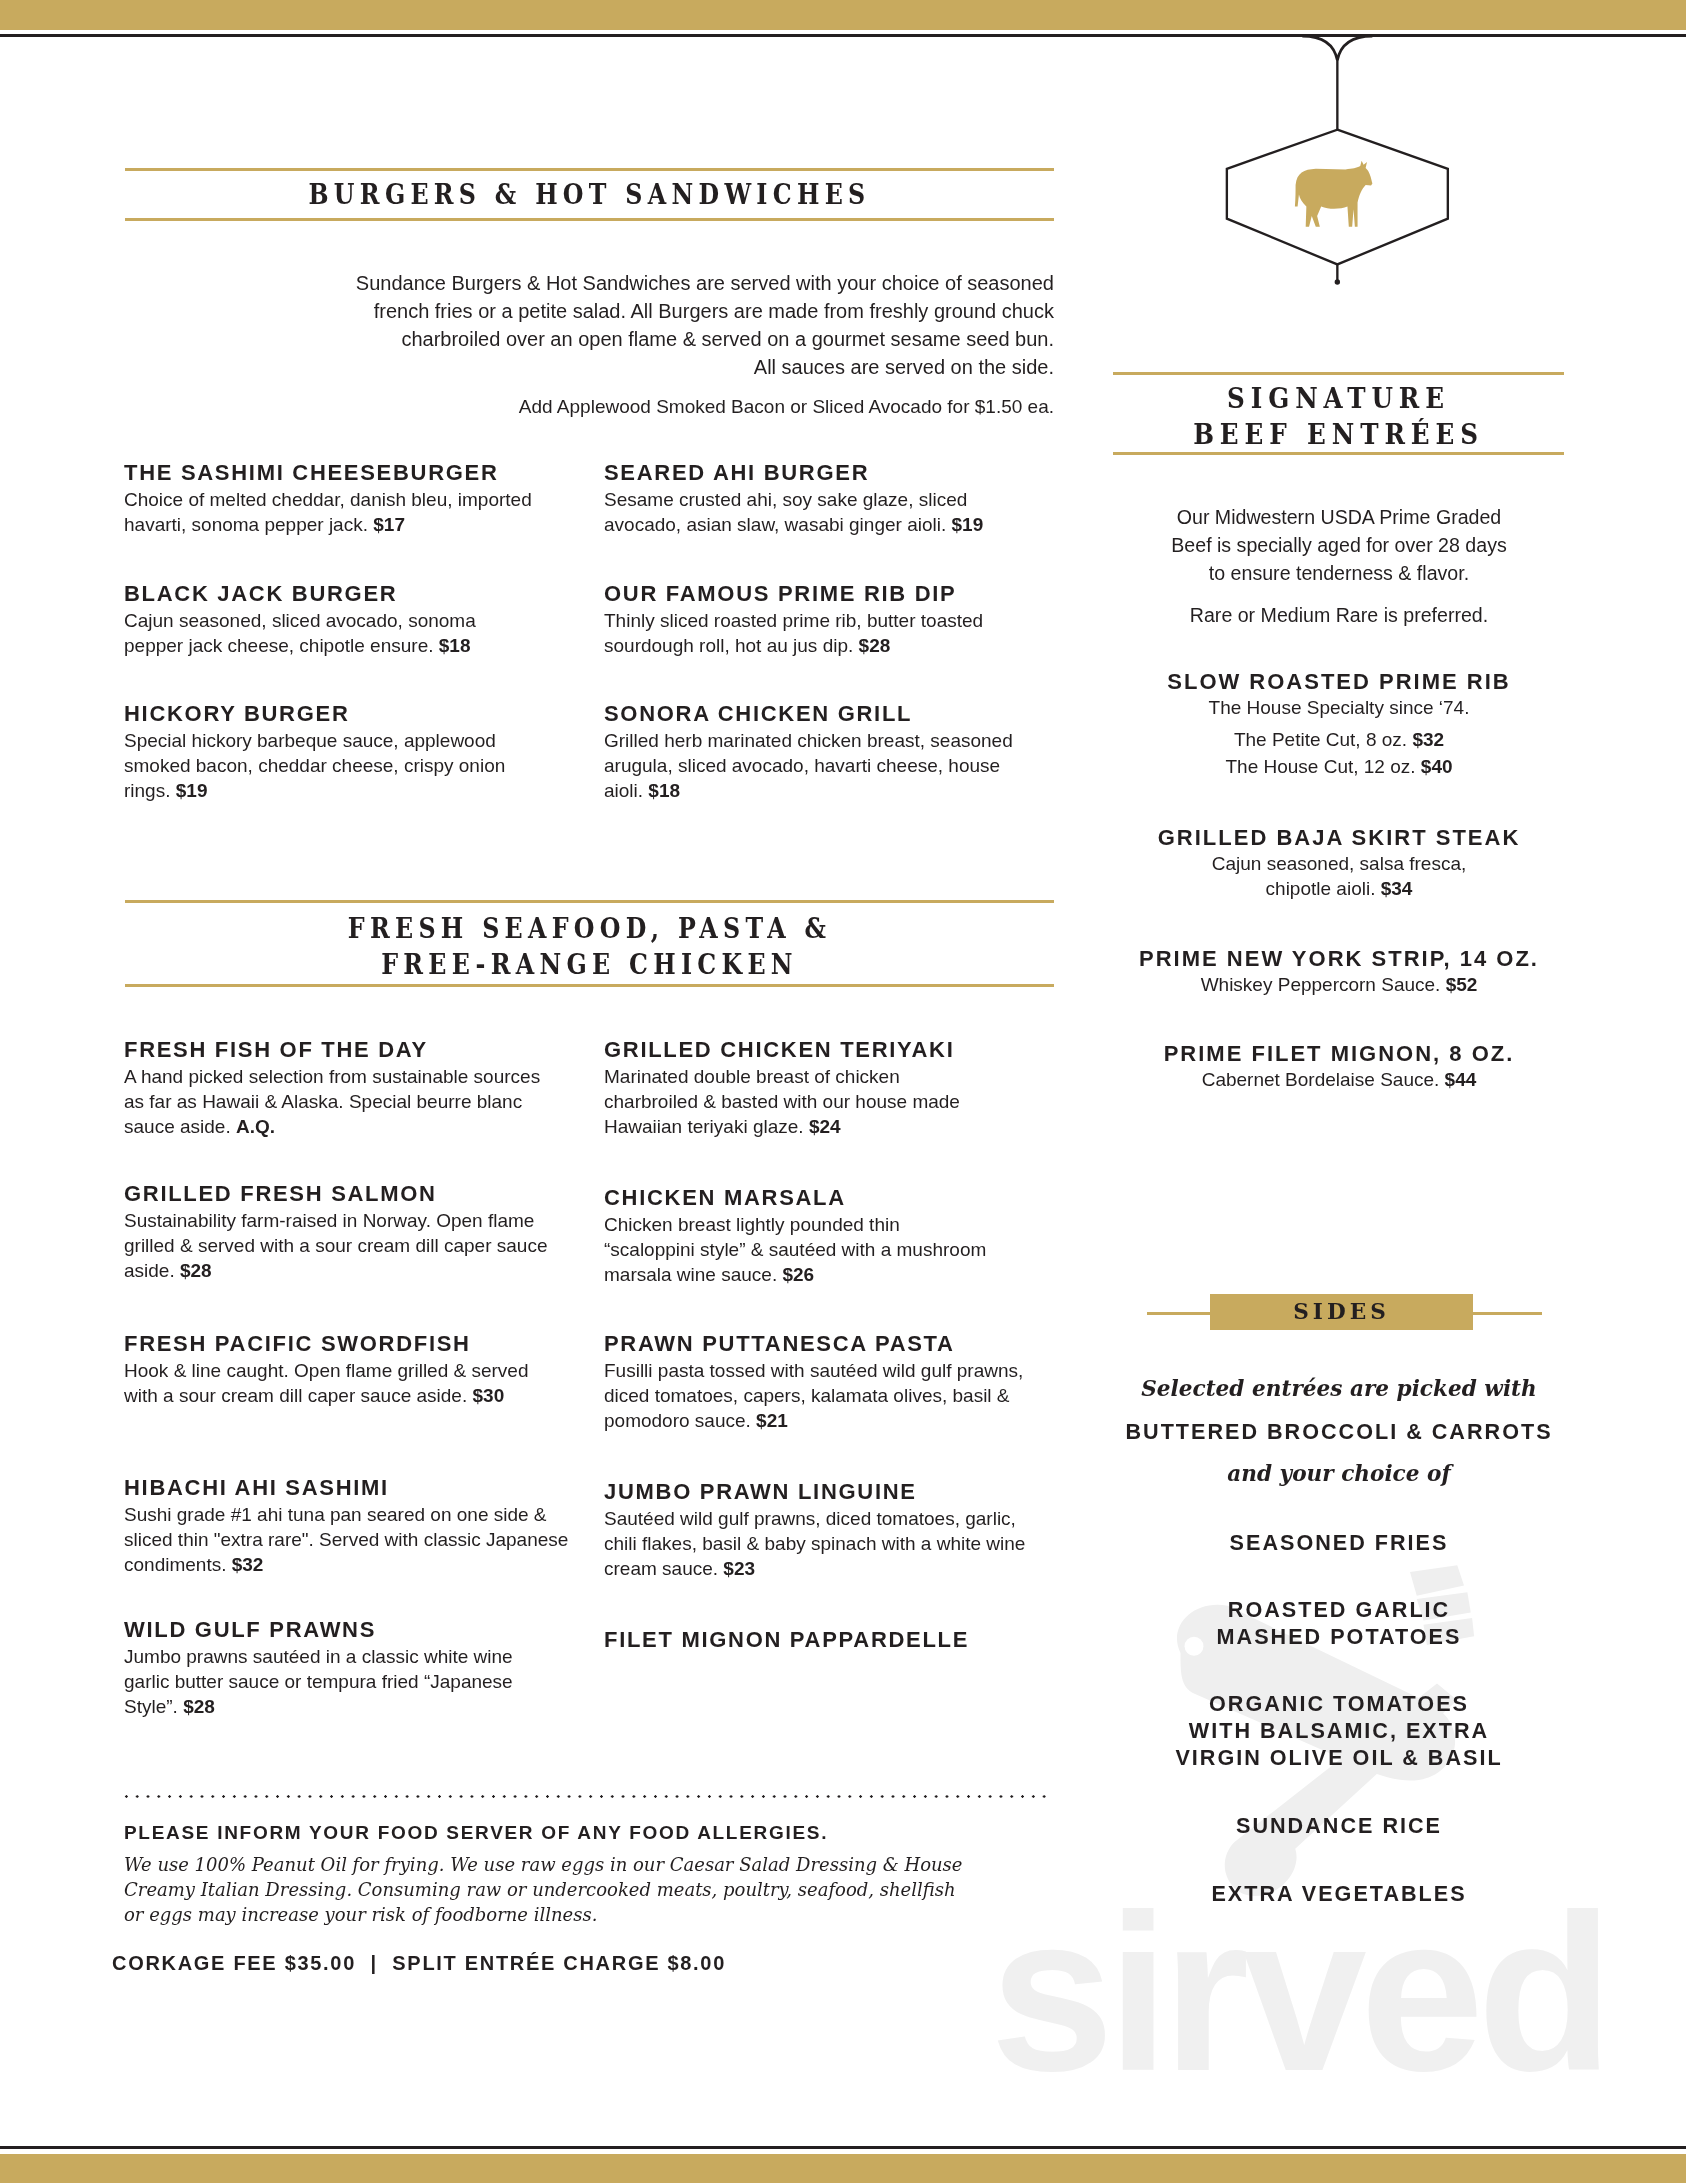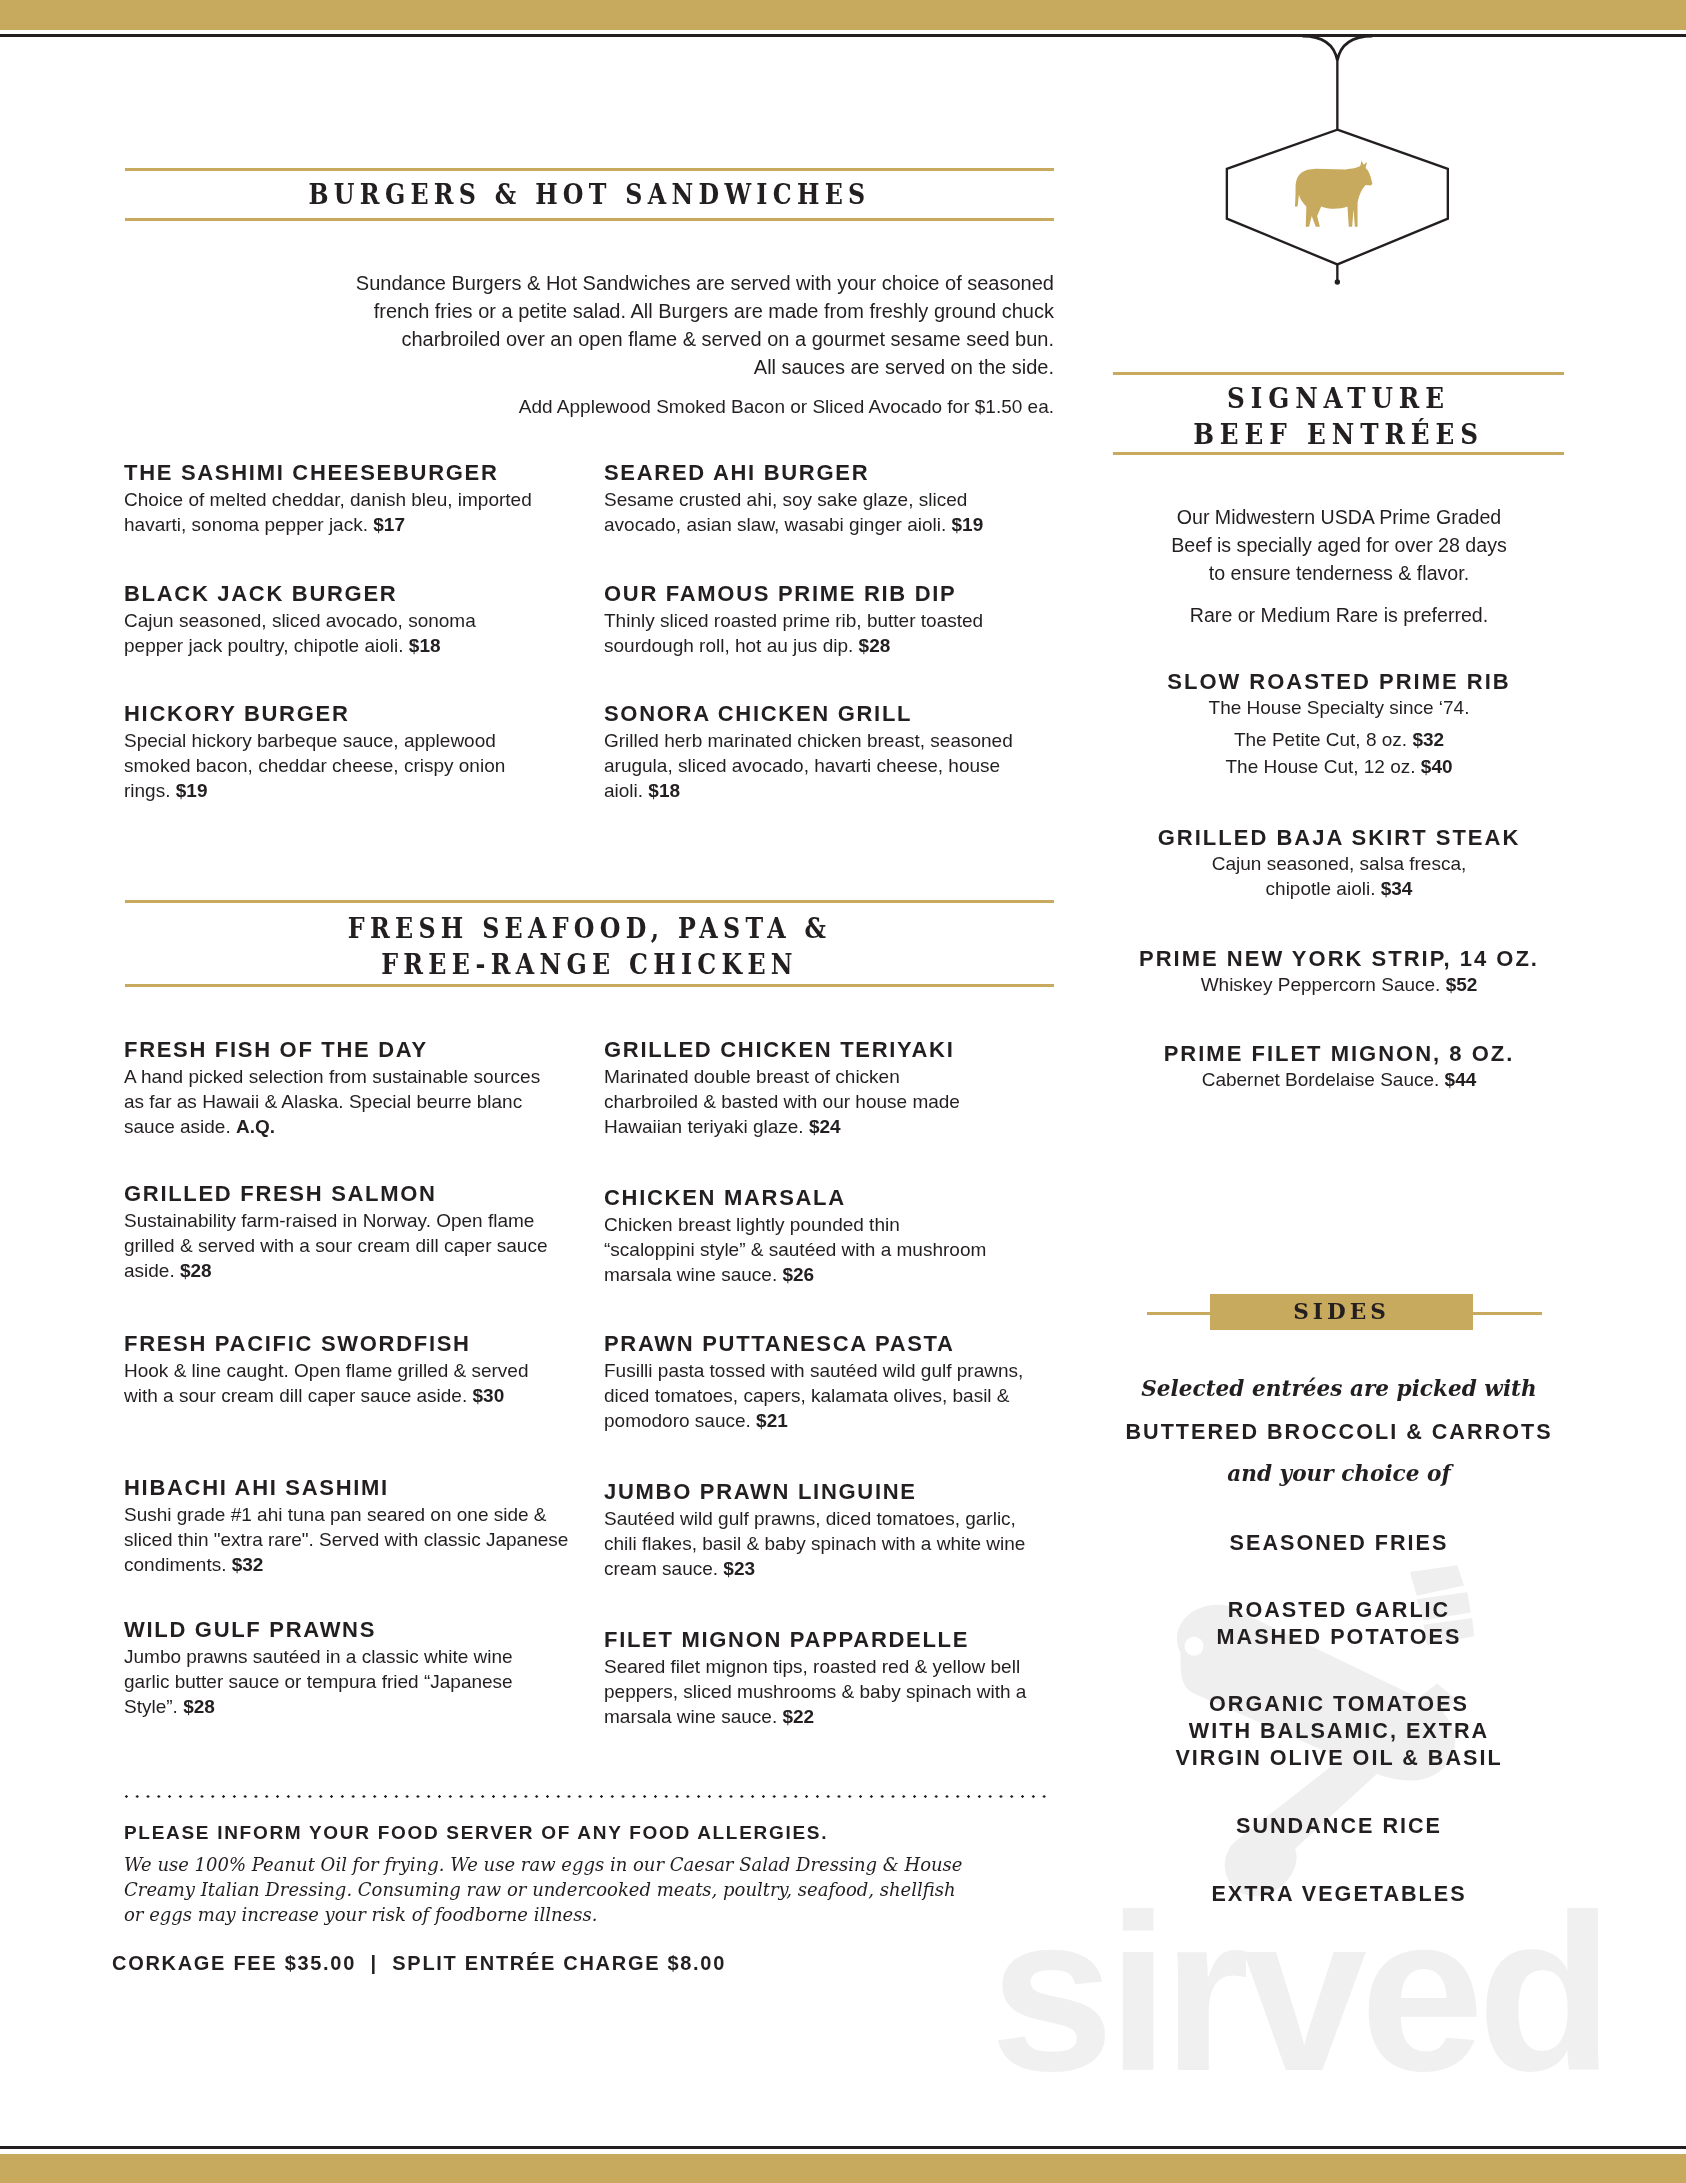--- a/index.html
+++ b/index.html
@@ -60,21 +60,21 @@
 <div class="item" style="left:124px;top:459px;">
   <div class="item-title">THE SASHIMI CHEESEBURGER</div>
   <div class="item-desc" style="width:432px;"><span>Choice of melted cheddar, danish bleu, imported havarti, sonoma pepper jack.</span> <span class="price">$17</span></div>
 </div>
 <div class="item" style="left:604px;top:459px;">
   <div class="item-title">SEARED AHI BURGER</div>
   <div class="item-desc" style="width:432px;"><span>Sesame crusted ahi, soy sake glaze, sliced avocado, asian slaw, wasabi ginger aioli.</span> <span class="price">$19</span></div>
 </div>
 <div class="item" style="left:124px;top:580px;">
   <div class="item-title">BLACK JACK BURGER</div>
-  <div class="item-desc" style="width:378px;"><span>Cajun seasoned, sliced avocado, sonoma pepper jack poultry, chipotle aioli.</span> <span class="price">$18</span></div>
+  <div class="item-desc" style="width:378px;"><span>Cajun seasoned, sliced avocado, sonoma pepper jack cheese, chipotle ensure.</span> <span class="price">$18</span></div>
 </div>
 <div class="item" style="left:604px;top:580px;">
   <div class="item-title">OUR FAMOUS PRIME RIB DIP</div>
   <div class="item-desc" style="width:445px;"><span>Thinly sliced roasted prime rib, butter toasted sourdough roll, hot au jus dip.</span> <span class="price">$28</span></div>
 </div>
 <div class="item" style="left:124px;top:700px;">
   <div class="item-title">HICKORY BURGER</div>
   <div class="item-desc" style="width:432px;"><span>Special hickory barbeque sauce, applewood smoked bacon, cheddar cheese, crispy onion rings.</span> <span class="price">$19</span></div>
 </div>
 <div class="item" style="left:604px;top:700px;">
@@ -120,21 +120,20 @@
 <div class="item" style="left:604px;top:1478px;">
   <div class="item-title">JUMBO PRAWN LINGUINE</div>
   <div class="item-desc" style="width:439px;"><span>Sautéed wild gulf prawns, diced tomatoes, garlic, chili flakes, basil &amp; baby spinach with a white wine cream sauce.</span> <span class="price">$23</span></div>
 </div>
 <div class="item" style="left:124px;top:1616px;">
   <div class="item-title">WILD GULF PRAWNS</div>
   <div class="item-desc" style="width:412px;"><span>Jumbo prawns sautéed in a classic white wine garlic butter sauce or tempura fried “Japanese Style”.</span> <span class="price">$28</span></div>
 </div>
 <div class="item" style="left:604px;top:1626px;">
   <div class="item-title">FILET MIGNON PAPPARDELLE</div>
-  <div class="item-desc" style="width:445px;"><span>Seared filet mignon tips, roasted red &amp; yellow bell peppers, sliced mushrooms &amp; baby spinach with a marsala wine sauce.</span> <span class="price">$22</span></div>
 </div>
 
 <div class="dots" style="left:121px;top:1795px;width:931px;"></div>
 
 <div class="abs" style="left:124px;top:1822px;font-weight:bold;font-size:19px;letter-spacing:1.7px;">PLEASE INFORM YOUR FOOD SERVER OF ANY FOOD ALLERGIES.</div>
 <div class="abs italic-serif" style="left:124px;top:1852px;width:918px;font-size:18px;line-height:25px;">
   <div>We use 100% Peanut Oil for frying. We use raw eggs in our Caesar Salad Dressing &amp; House</div>
   <div>Creamy Italian Dressing. Consuming raw or undercooked meats, poultry, seafood, shellfish</div>
   <div>or eggs may increase your risk of foodborne illness.</div>
 </div>

